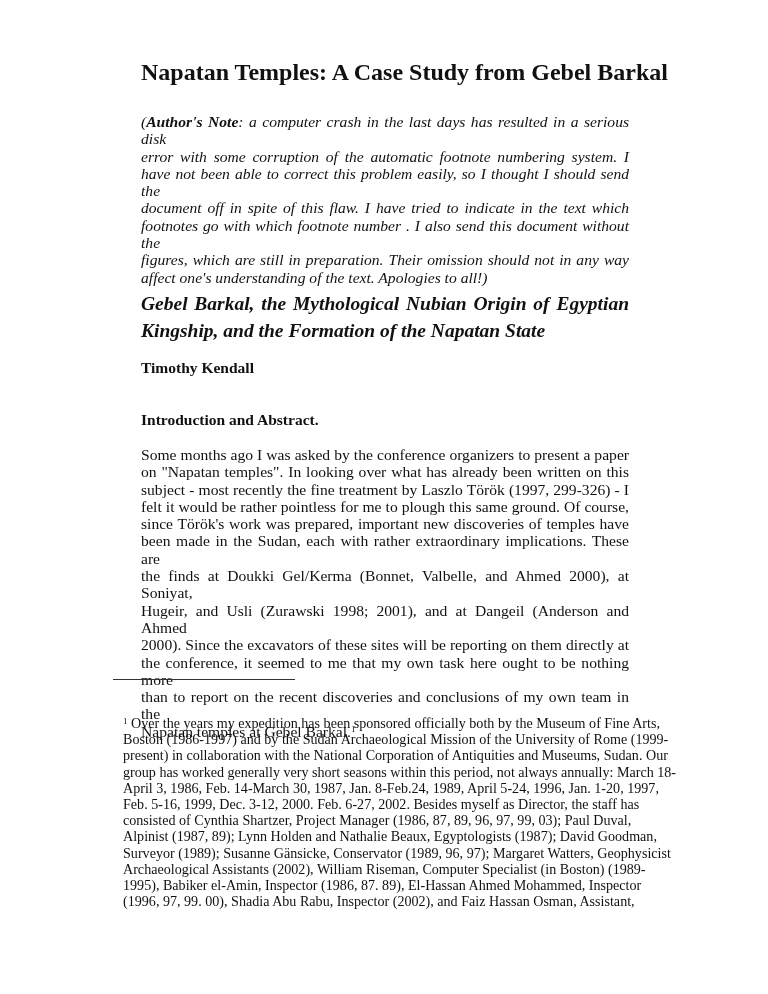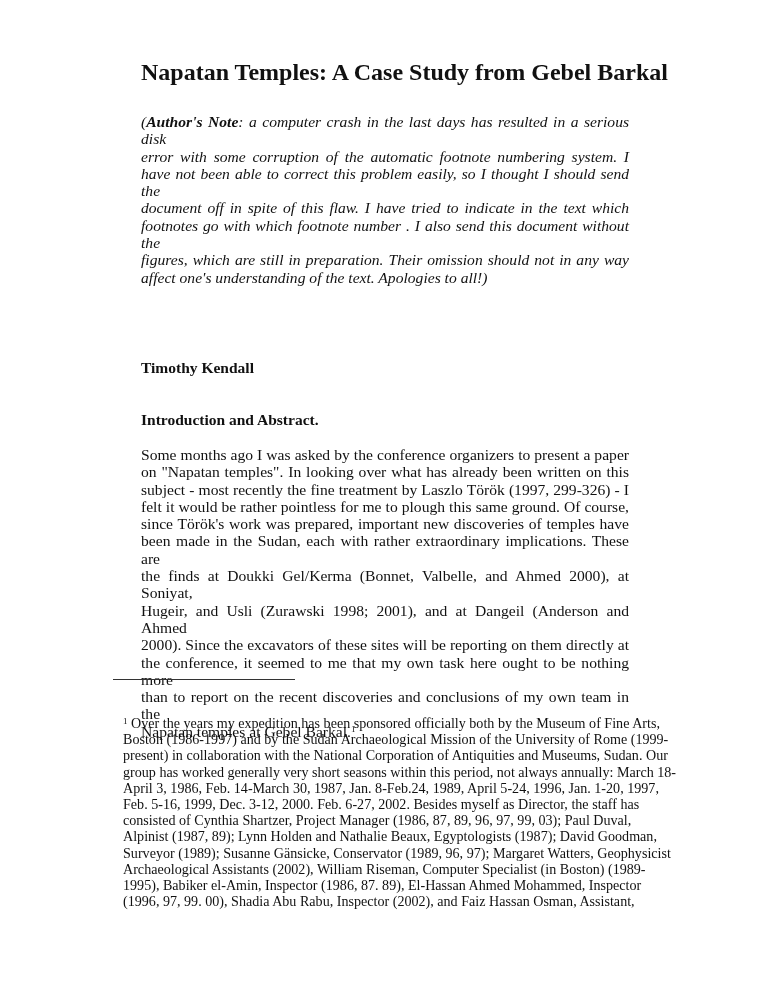--- a/index.html
+++ b/index.html
@@ -131,20 +131,24 @@
   <div class="note">
     <span class="line"><span>(</span><b>Author's Note</b><span>: a computer crash in the last days has resulted  in a serious disk</span></span>
     <span class="line">error with  some corruption of the automatic footnote numbering  system.  I</span>
     <span class="line">have not been able to correct  this problem easily, so I  thought I should send the</span>
     <span class="line">document off in spite of this flaw.  I have tried to indicate in the text which</span>
     <span class="line">footnotes go with which footnote number .  I also send this document without the</span>
     <span class="line">figures, which are still in preparation.  Their omission should not in any way</span>
     <span class="line last">affect one's understanding of the text.  Apologies to all!)</span>
   </div>
 
+  <h2 class="subtitle">
+    <span class="line">Gebel Barkal, the Mythological Nubian Origin of Egyptian</span>
+    <span class="line last">Kingship, and the Formation of the Napatan State</span>
+  </h2>
 
   <p class="author">Timothy Kendall</p>
 
   <h3 class="section-heading">Introduction and Abstract.</h3>
 
   <div class="body-para">
     <span class="line">Some months ago I was asked by the conference organizers to present a paper</span>
     <span class="line">on "Napatan temples". In looking over what has already been written on this</span>
     <span class="line">subject - most recently the fine treatment by Laszlo Török (1997, 299-326) - I</span>
     <span class="line">felt it would be rather pointless for me to plough this same ground. Of course,</span>

